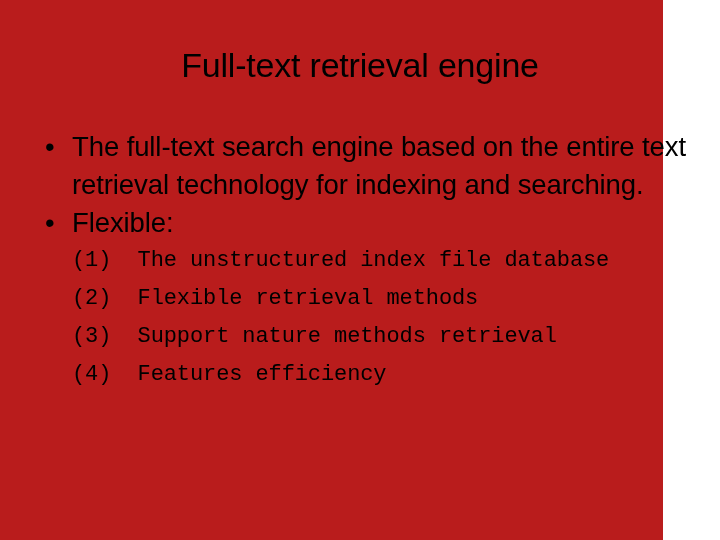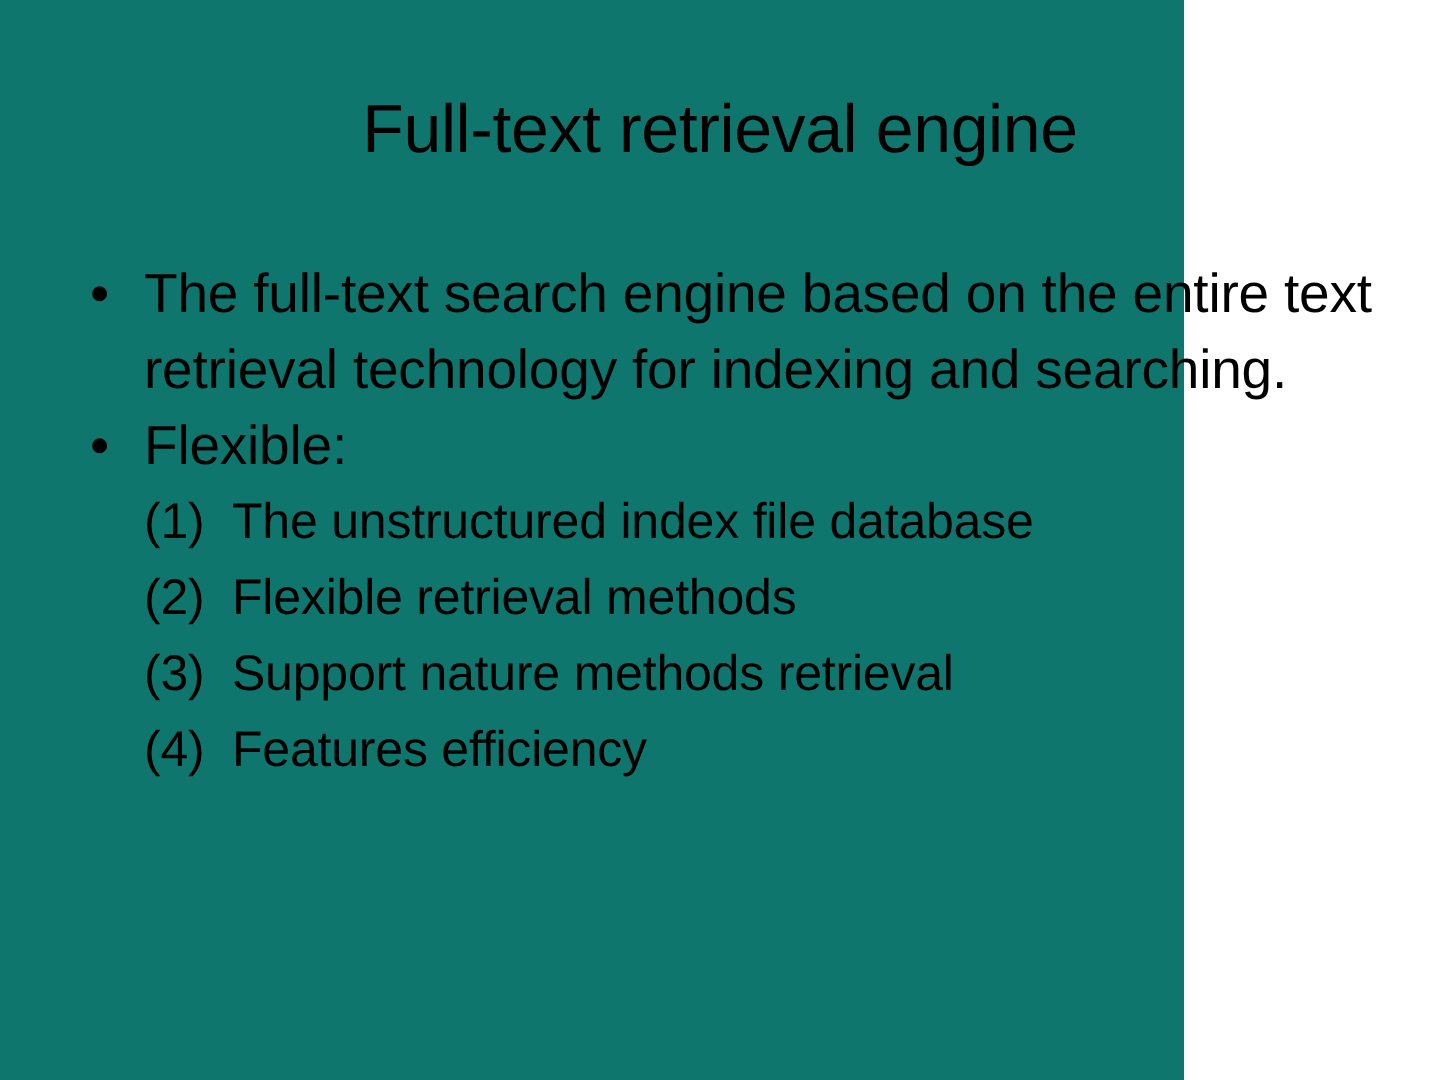--- a/index.html
+++ b/index.html
@@ -10,23 +10,23 @@
   body {
     width: 720px;
     height: 540px;
     overflow: hidden;
     font-family: "Liberation Sans", "DejaVu Sans", sans-serif;
     color: #000000;
     -webkit-font-smoothing: antialiased;
   }
   .slide {
     position: relative;
-    width: 592px;
+    width: 663px;
     height: 540px;
-    background: #0f766e;
+    background: #b91c1c;
     box-sizing: border-box;
   }
 
   
   .slide-title {
     position: absolute;
     left: 0;
     top: 44px;
     width: 720px;
     text-align: center;
@@ -65,26 +65,27 @@
     color: #000000;
   }
   .bullet-item .bullet-text {
     display: block;
   }
 
   .numbered-item {
     position: relative;
     display: block;
     padding-left: 32px;
-    font-size: 25px;
+    font-size: 22px;
     line-height: 38px;
     letter-spacing: -0.1px;
     color: #000000;
     margin: 0;
     white-space: nowrap;
+    font-family: Liberation Mono, monospace;
   }
   .numbered-item .num-label {
     display: inline;
   }
   .numbered-item .num-text {
     display: inline;
   }
 </style>
 </head>
 <body>

